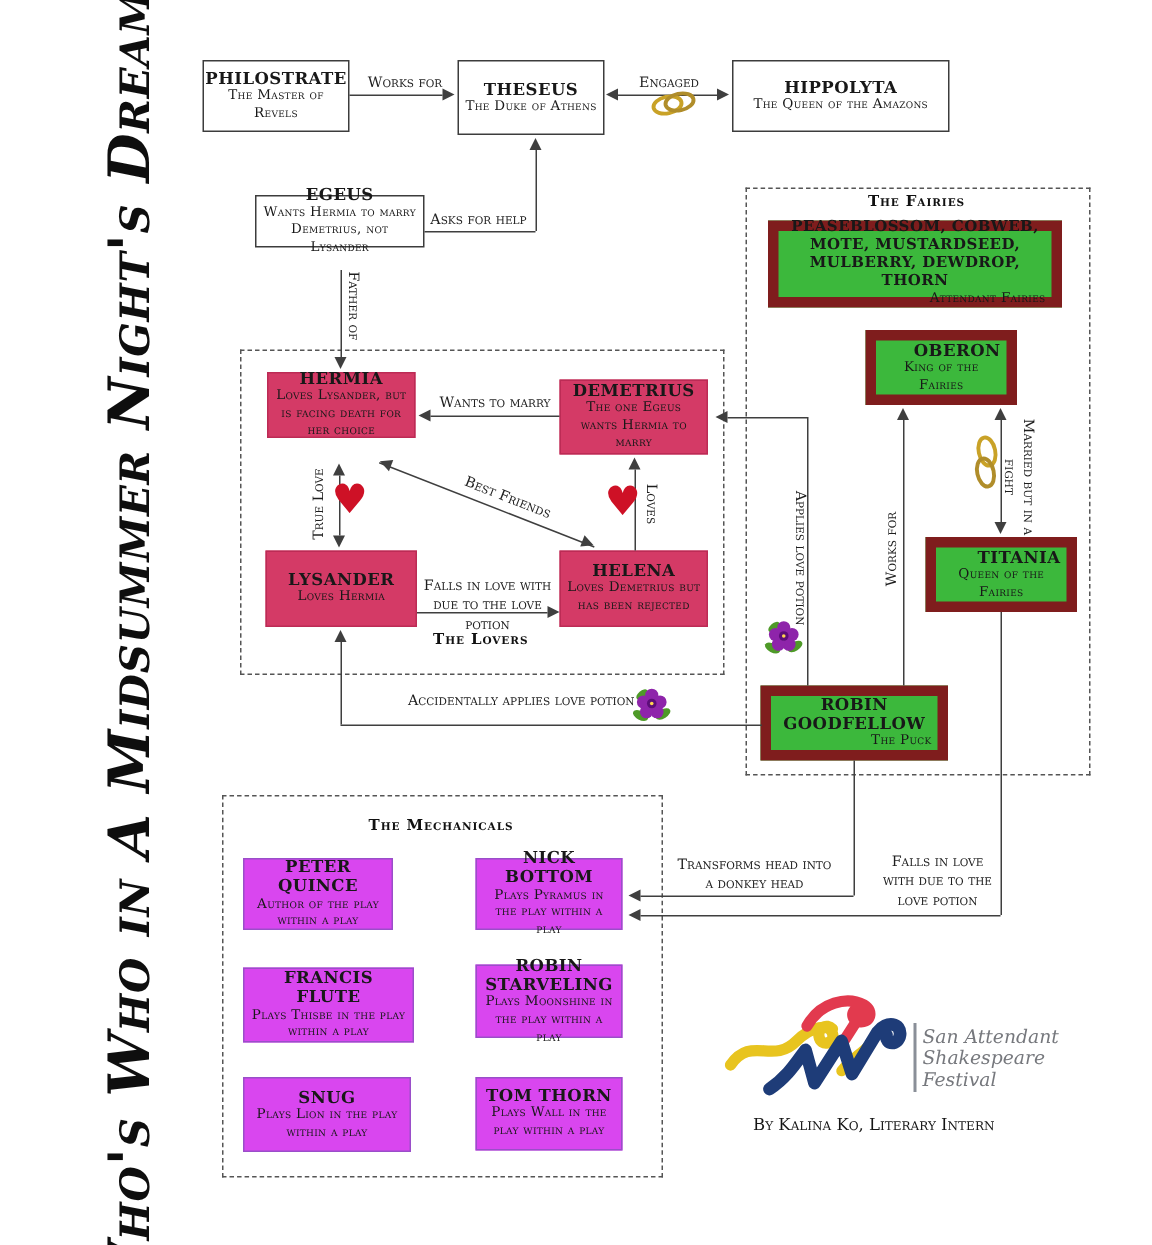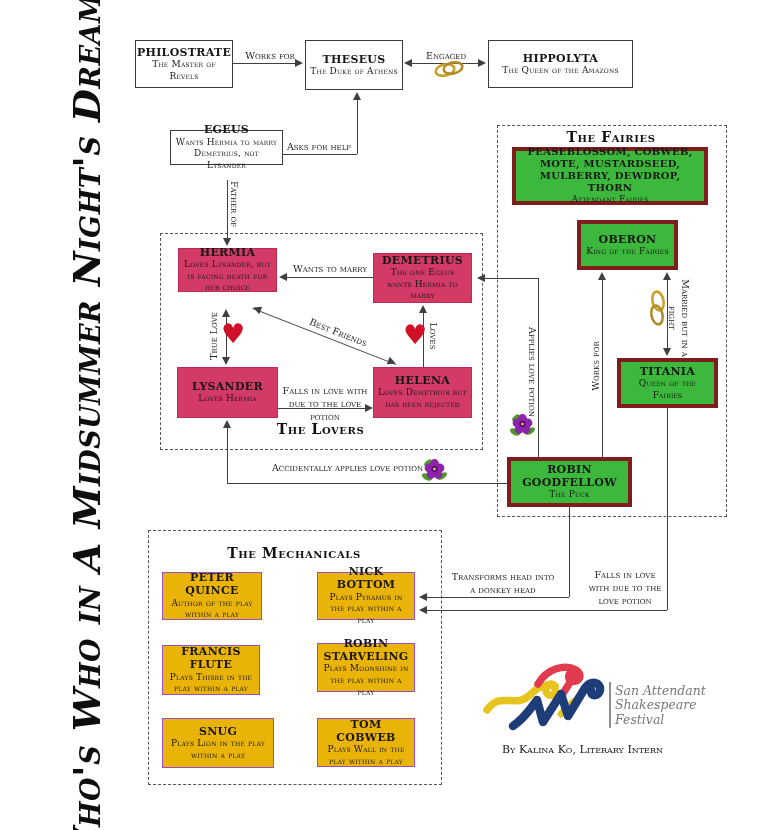--- a/index.html
+++ b/index.html
@@ -2,27 +2,27 @@
 <html><head>
 <meta charset="utf-8">
 <style>
   html,body{margin:0;padding:0;background:#fff;}
   .stage{position:relative;width:768px;height:830px;background:#fff;overflow:hidden;
          font-family:"DejaVu Serif","Liberation Serif",serif;color:#181818;}
   .box{position:absolute;display:flex;flex-direction:column;justify-content:center;align-items:center;
        text-align:center;padding:2px 4px;box-sizing:border-box;}
   .white{background:#ffffff;border:1px solid #3c3c3c;}
   .pink{background:#d43a66;border:1px solid #bc2b55;}
-  .green{background:#3cb83c;border:4px solid #7f1d1d;}
-  .purple{background:#eab308;border:1px solid #9a4ec9;}
+  .green{background:#3cb83c;border:7px solid #7f1d1d;align-items:flex-end;}
+  .purple{background:#d946ef;border:1px solid #9a4ec9;}
   .cname{font-weight:bold;font-size:11px;line-height:1.2;font-variant:small-caps;letter-spacing:.3px;}
   .cname.caps{font-variant:normal;}
   .cdesc{font-size:9px;line-height:1.3;font-variant:small-caps;letter-spacing:.2px;}
   .group{position:absolute;border:1px dashed #555;}
-  .gtitle{position:absolute;font-weight:bold;font-size:14px;text-align:center;font-variant:small-caps;
+  .gtitle{position:absolute;font-weight:bold;font-size:10px;text-align:center;font-variant:small-caps;
           letter-spacing:.6px;color:#111;}
   .lbl{position:absolute;font-size:9.5px;font-variant:small-caps;color:#1e1e1e;text-align:center;line-height:1.35;}
   .nowrap{white-space:nowrap;}
   .rot90{transform:translate(-50%,-50%) rotate(90deg);}
   .rotm90{transform:translate(-50%,-50%) rotate(-90deg);}
   .l{position:absolute;background:#3f3f3f;}
   .arr{position:absolute;width:0;height:0;}
   .arr.up{border-left:4px solid transparent;border-right:4px solid transparent;border-bottom:8px solid #3f3f3f;}
   .arr.down{border-left:4px solid transparent;border-right:4px solid transparent;border-top:8px solid #3f3f3f;}
   .arr.left{border-top:4px solid transparent;border-bottom:4px solid transparent;border-right:8px solid #3f3f3f;}
@@ -106,34 +106,34 @@
   </div>
 
   <div class="box purple" style="left:162px;top:572px;width:100px;height:48px">
     <div class="cname caps">PETER QUINCE</div>
     <div class="cdesc">Author of the play within a play</div>
   </div>
   <div class="box purple" style="left:317px;top:572px;width:98px;height:48px">
     <div class="cname caps">NICK BOTTOM</div>
     <div class="cdesc">Plays Pyramus in the play within a play</div>
   </div>
-  <div class="box purple" style="left:162px;top:645px;width:98px;height:50px">
+  <div class="box purple" style="left:162px;top:645px;width:114px;height:50px">
     <div class="cname caps">FRANCIS FLUTE</div>
     <div class="cdesc">Plays Thisbe in the play within a play</div>
   </div>
   <div class="box purple" style="left:317px;top:643px;width:98px;height:49px">
     <div class="cname caps">ROBIN STARVELING</div>
     <div class="cdesc">Plays Moonshine in the play within a play</div>
   </div>
   <div class="box purple" style="left:162px;top:718px;width:112px;height:50px">
     <div class="cname caps">SNUG</div>
     <div class="cdesc">Plays Lion in the play within a play</div>
   </div>
   <div class="box purple" style="left:317px;top:718px;width:98px;height:49px">
-    <div class="cname caps">TOM COBWEB</div>
+    <div class="cname caps">TOM THORN</div>
     <div class="cdesc">Plays Wall in the play within a play</div>
   </div>
 
   <div class="l" style="left:233px;top:63px;width:62px;height:1px"></div>
   <div class="arr right" style="left:295px;top:59px"></div>
 
   <div class="l" style="left:412px;top:63px;width:66px;height:1px"></div>
   <div class="arr left" style="left:404px;top:59px"></div>
   <div class="arr right" style="left:478px;top:59px"></div>
 

